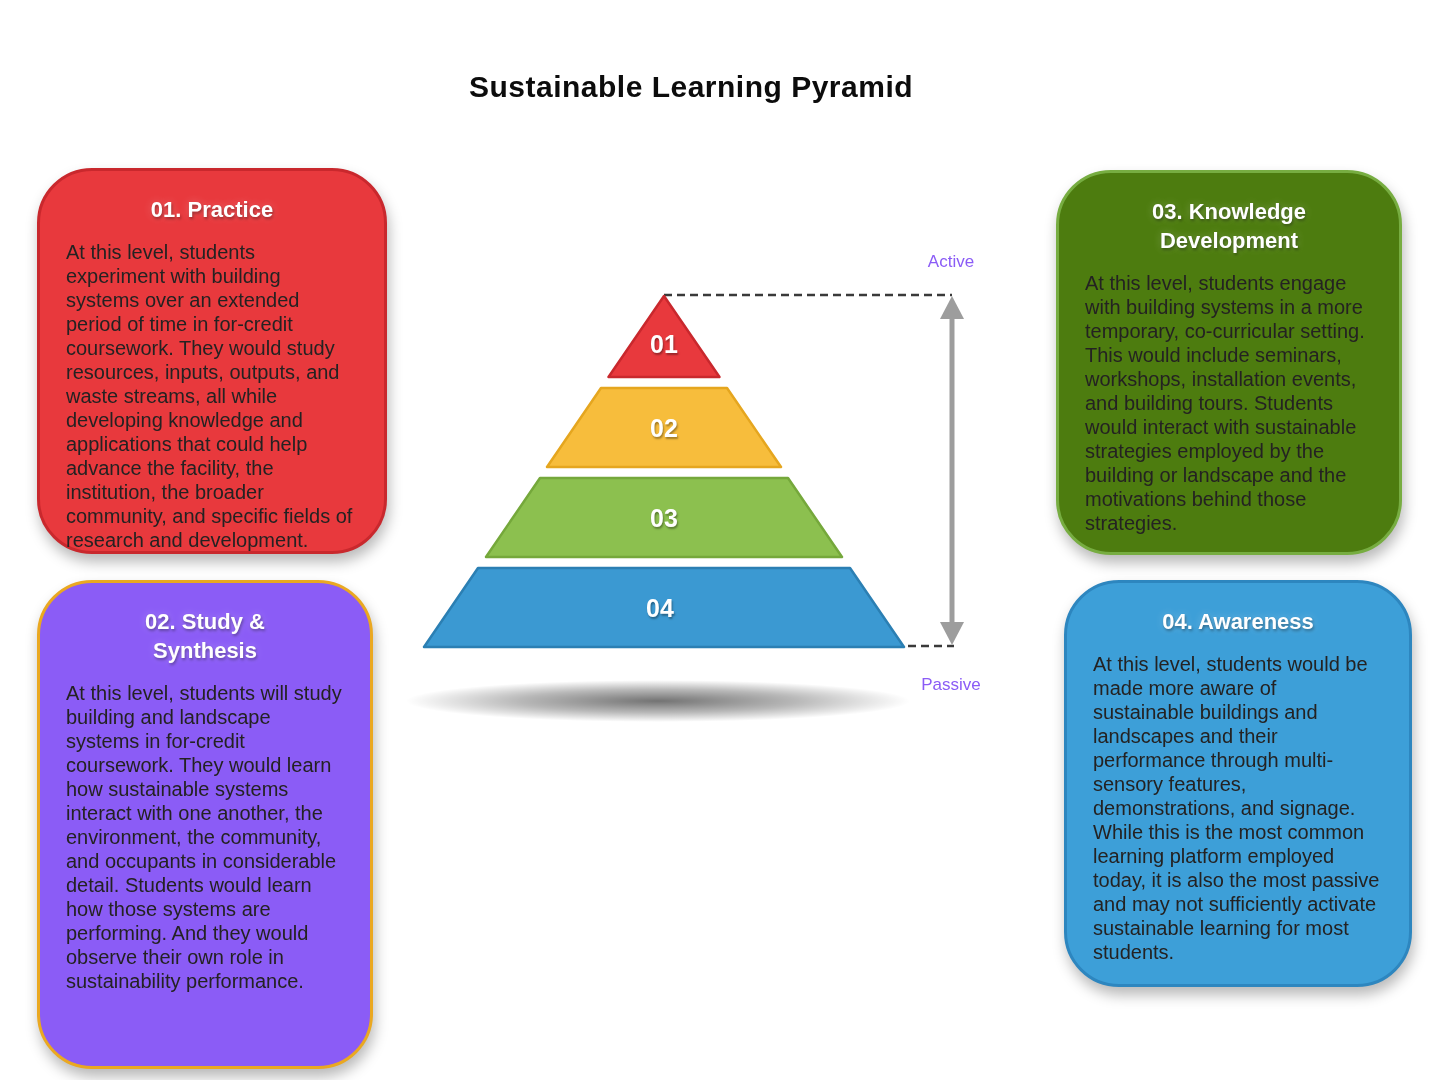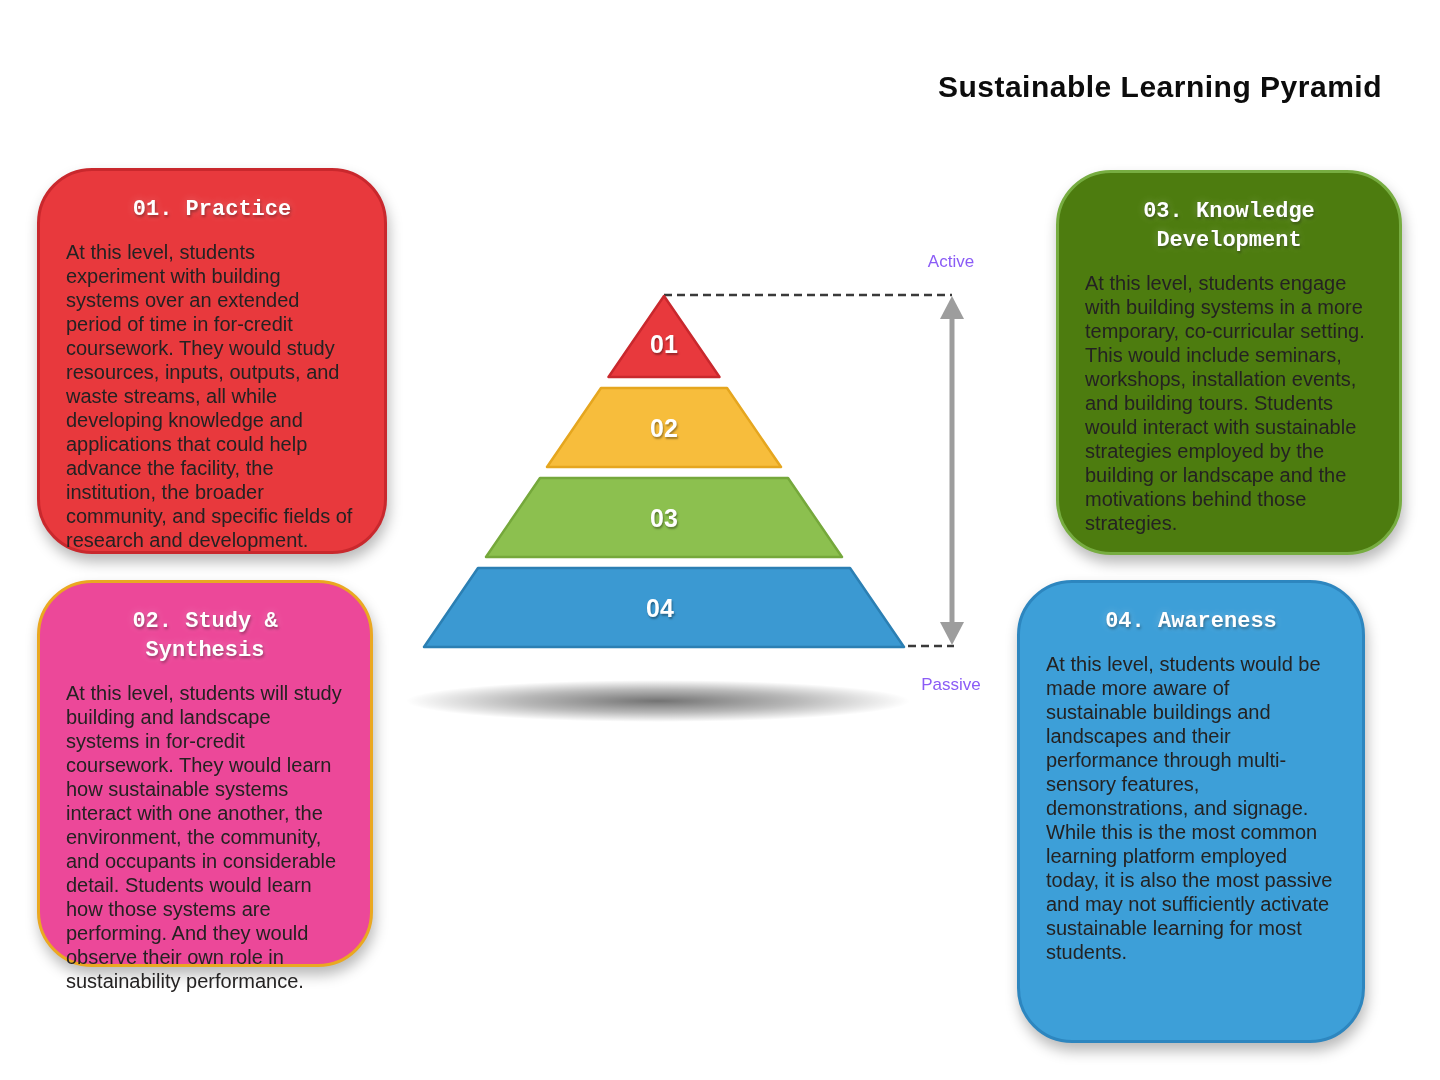--- a/index.html
+++ b/index.html
@@ -1,37 +1,36 @@
 <!DOCTYPE html>
 <html><head>
 <meta charset="utf-8">
 <style>
   html,body{margin:0;padding:0;background:#ffffff;}
   .canvas{
     position:relative;width:1440px;height:1080px;background:#ffffff;overflow:hidden;
     font-family:"Liberation Sans","DejaVu Sans",sans-serif;
   }
   .page-title{
-    position:absolute;top:70px;left:0;right:58px;text-align:right;
+    position:absolute;top:70px;left:0;right:58px;text-align:center;
     font-size:30px;font-weight:bold;color:#0c0c0c;letter-spacing:.5px;
   }
   .info-box{
     position:absolute;border-radius:55px;border:3px solid transparent;
     box-shadow:2px 8px 14px rgba(0,0,0,.28);
     padding:20px 26px 0 26px;box-sizing:border-box;
   }
   .box-practice {left:37px;  top:168px;width:350px;height:386px;background:#e8393d;border-color:#c9282d;}
-  .box-study    {left:37px;  top:580px;width:336px;height:387px;background:#ec4899;border-color:#eaa821;}
+  .box-study    {left:37px;  top:580px;width:336px;height:489px;background:#8b5cf6;border-color:#eaa821;}
   .box-knowledge{left:1056px;top:170px;width:346px;height:385px;background:#4d7c0f;border-color:#77ad41;}
-  .box-awareness{left:1017px;top:580px;width:348px;height:463px;background:#3d9fd8;border-color:#2d86bf;}
+  .box-awareness{left:1064px;top:580px;width:348px;height:407px;background:#3d9fd8;border-color:#2d86bf;}
   .box-title{
     margin:4px 0 0 0;text-align:center;color:#ffffff;font-size:22px;line-height:29px;
     font-weight:bold;white-space:pre-line;
     text-shadow:1px 2px 3px rgba(0,0,0,.35), 0 0 8px rgba(255,255,255,.25);
-    font-family:Liberation Mono, monospace;
   }
   .box-body{
     margin:16px 0 0 0;color:#242222;font-size:20px;line-height:24px;font-weight:400;
   }
   .float-label{
     position:absolute;color:#8b5cf6;font-size:17px;text-align:center;
   }
   .active-label{left:905px;top:252px;width:92px;}
   .passive-label{left:902px;top:675px;width:98px;}
   .pyramid-svg{position:absolute;left:0;top:0;width:1440px;height:1080px;}

